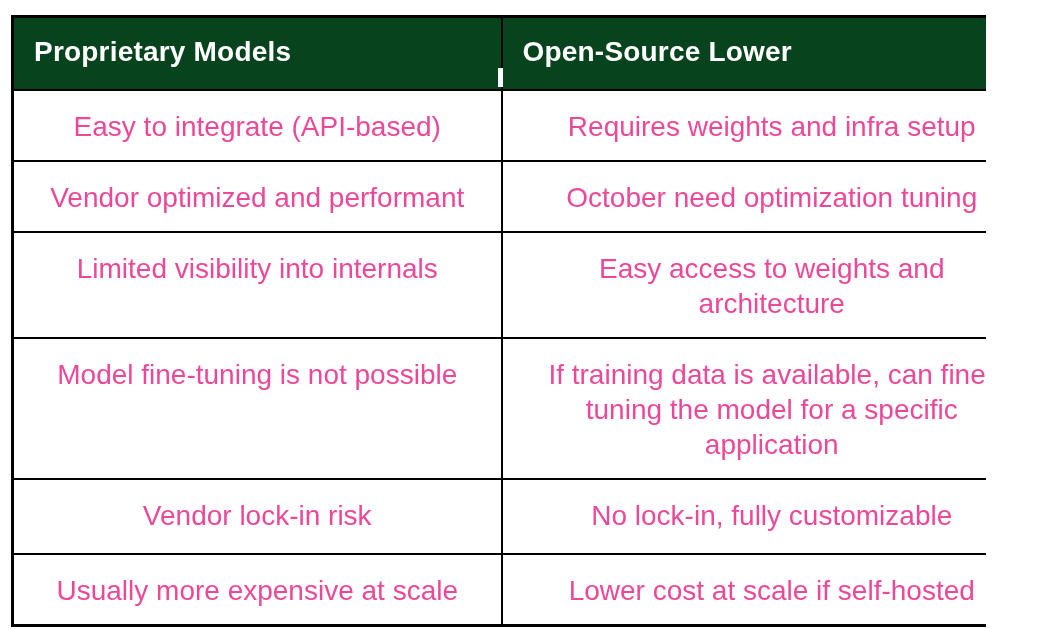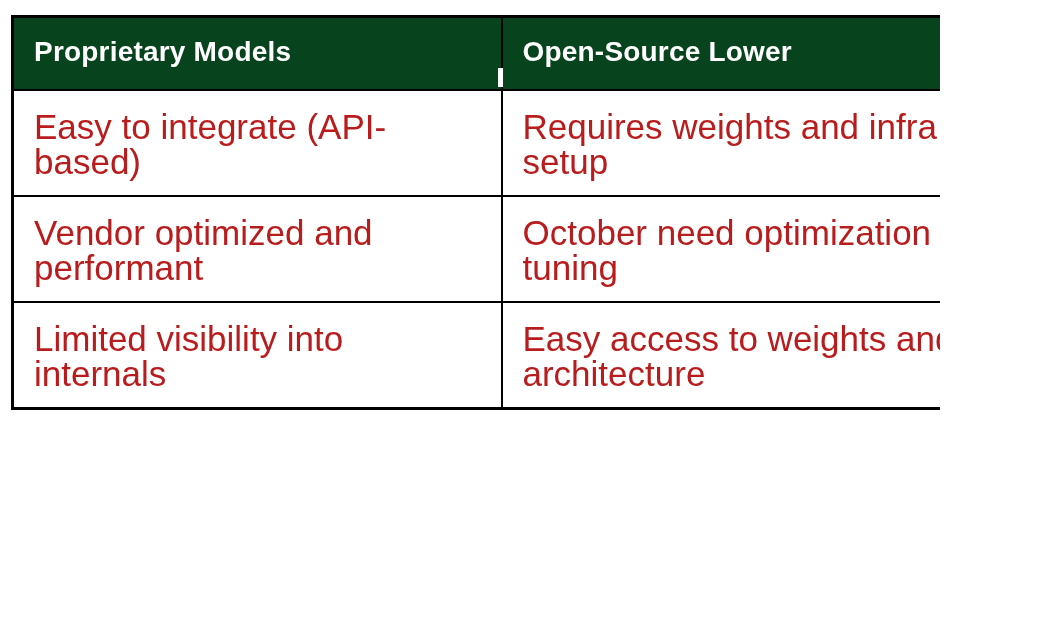--- a/index.html
+++ b/index.html
@@ -7,20 +7,21 @@
     padding: 0;
     background: #ffffff;
     font-family: "Liberation Sans", "DejaVu Sans", sans-serif;
   }
   .stage {
     position: relative;
     width: 940px;
     height: 630px;
     background: #ffffff;
     overflow: hidden;
+    padding-left: 46px;
   }
   table.cmp {
     position: absolute;
     left: 11px;
     top: 15px;
     width: 1030px;
     border-collapse: collapse;
     table-layout: fixed;
   }
   table.cmp th, table.cmp td {
@@ -34,24 +35,25 @@
   table.cmp th {
     background: #07441d;
     color: #ffffff;
     font-size: 28px;
     font-weight: bold;
     letter-spacing: 0.2px;
     height: 73px;
   }
   table.cmp td {
     background: #ffffff;
-    color: #b91c1c;
-    font-size: 35px;
+    color: #ec4899;
+    font-size: 28px;
     line-height: 35px;
     font-weight: normal;
+    text-align: center;
   }
   col.c1 { width: 489px; }
   col.c2 { width: 541px; }
   tr.r0 td { height: 71px; }
   tr.r1 td { height: 71px; }
   tr.r2 td { height: 101px; margin-top: 41px; }
   tr.r3 td { height: 139px; }
   tr.r4 td { height: 75px; }
   tr.r5 td { height: 71px; }
   .notch {
@@ -84,16 +86,28 @@
         <td>Requires weights and infra setup</td>
       </tr>
       <tr class="r1">
         <td>Vendor optimized and performant</td>
         <td>October need optimization tuning</td>
       </tr>
       <tr class="r2">
         <td>Limited visibility into internals</td>
         <td>Easy access to weights and architecture</td>
       </tr>
+      <tr class="r3">
+        <td>Model fine-tuning is not possible</td>
+        <td>If training data is available, can fine-tuning the model for a specific application</td>
+      </tr>
+      <tr class="r4">
+        <td>Vendor lock-in risk</td>
+        <td>No lock-in, fully customizable</td>
+      </tr>
+      <tr class="r5">
+        <td>Usually more expensive at scale</td>
+        <td>Lower cost at scale if self-hosted</td>
+      </tr>
     </tbody>
   </table>
   <div class="notch"></div>
 </div>
 
 </body></html>

